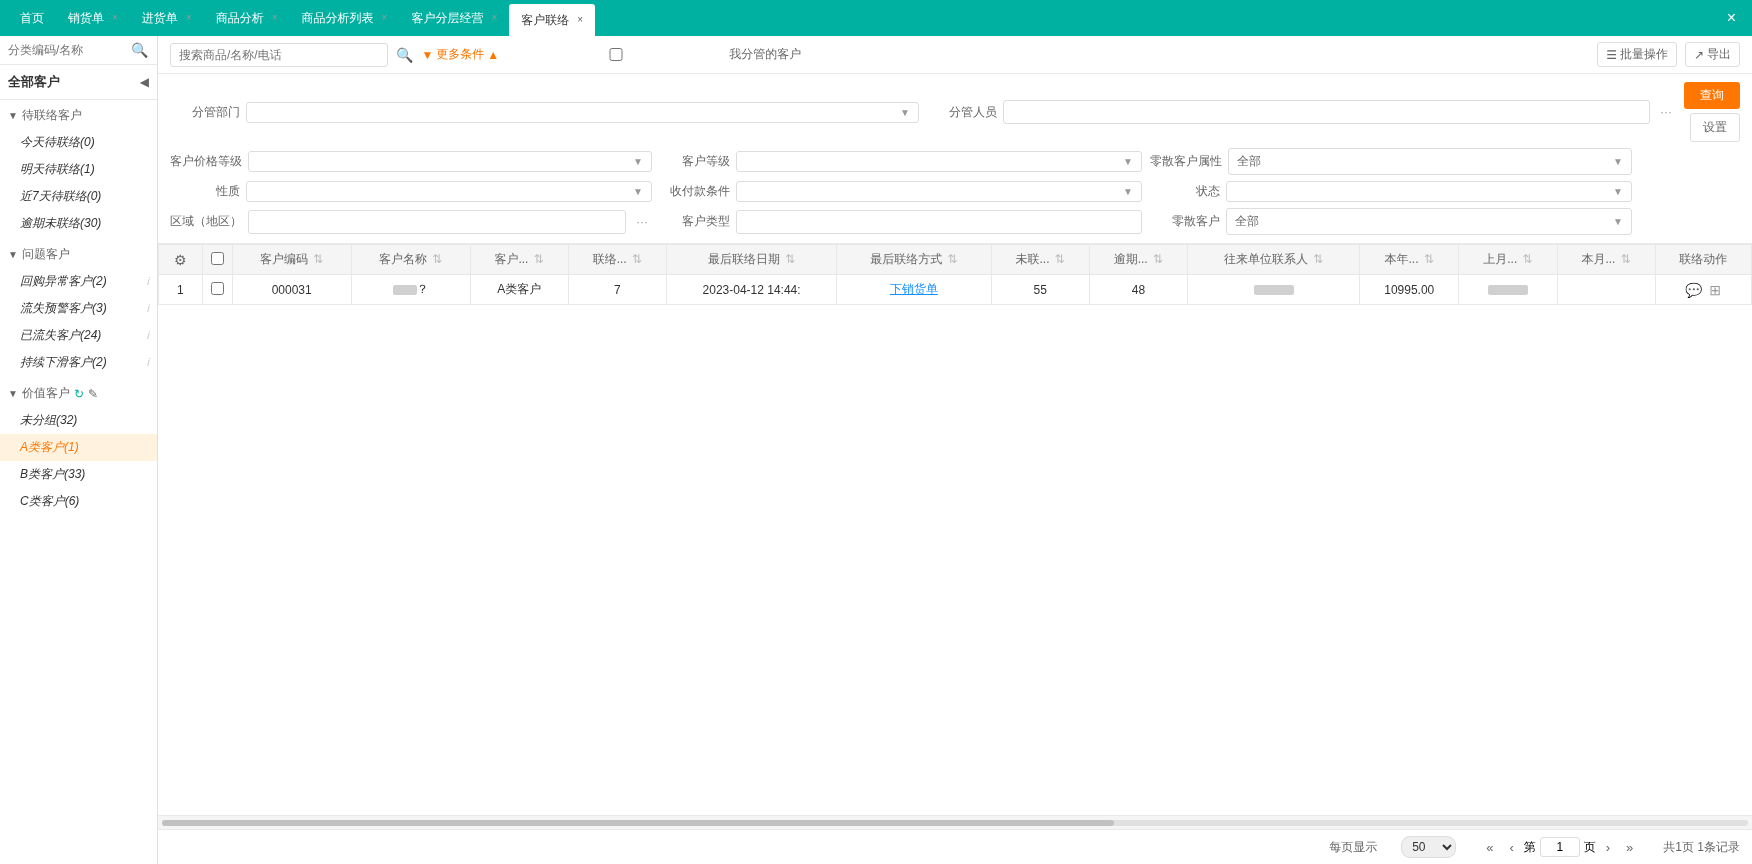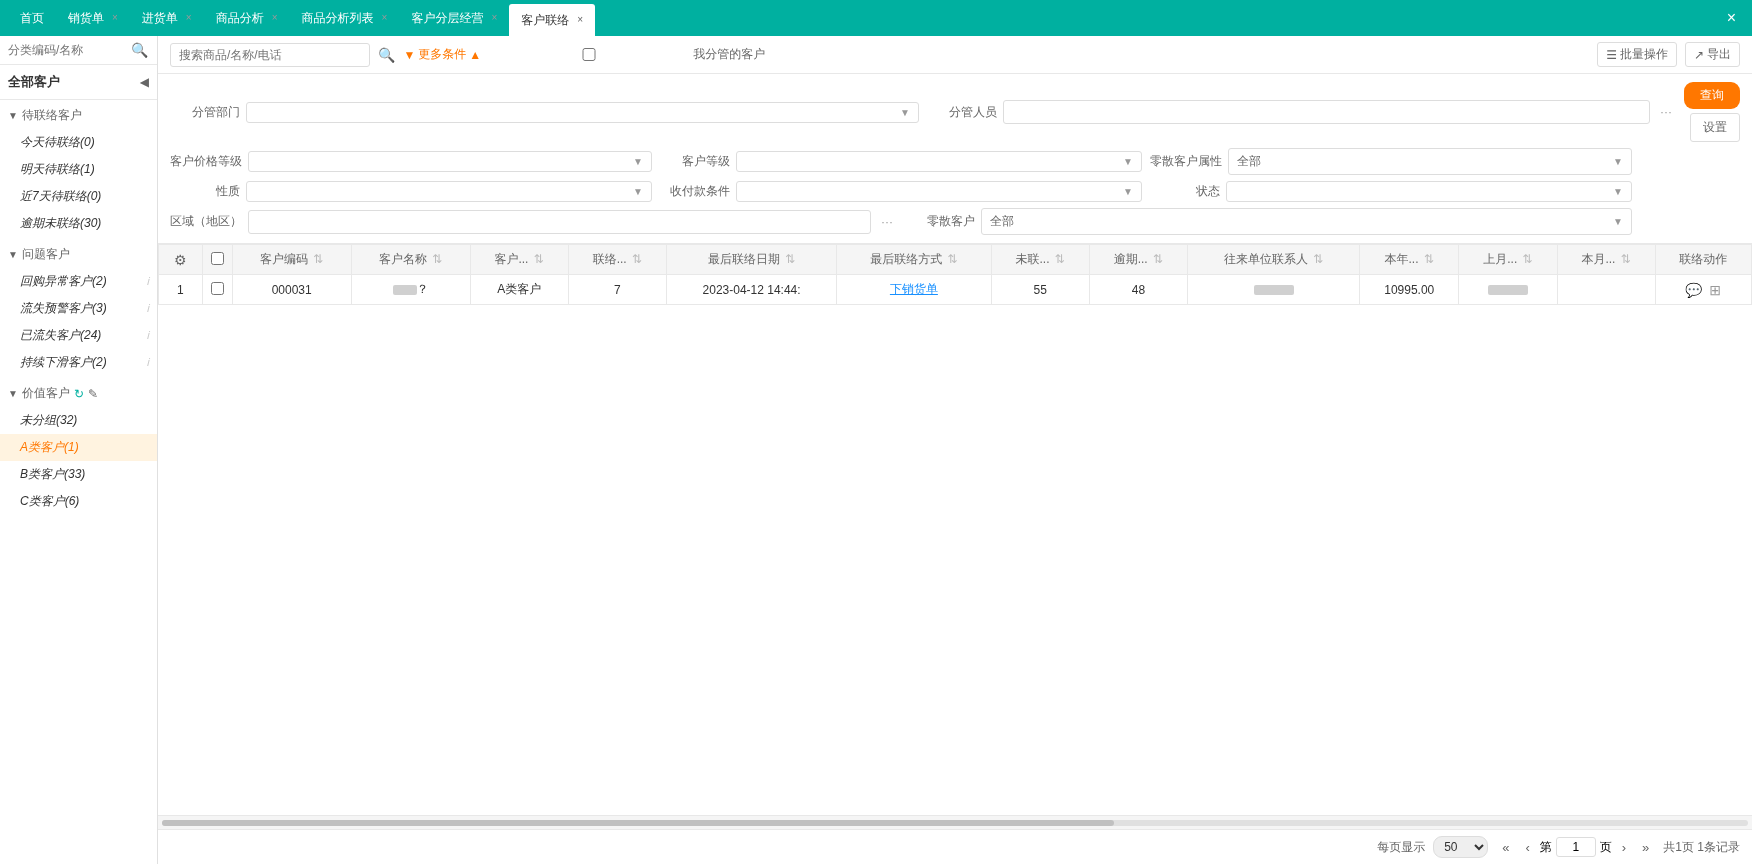--- a/index.html
+++ b/index.html
@@ -57,21 +57,21 @@
       flex: 1; display: flex; flex-direction: column; background: #f5f5f5; overflow: hidden;
     }
 
     
     .filter-bar {
       background: #fff; padding: 6px 12px; border-bottom: 1px solid #e8e8e8;
       display: flex; align-items: center; gap: 8px;
     }
     .filter-bar input {
       border: 1px solid #ddd; border-radius: 3px; padding: 4px 8px; outline: none;
-      width: 200px; font-size: 12px; color: #666;
+      width: 218px; font-size: 12px; color: #666;
     }
     .filter-bar .search-btn { color: #00b0a0; cursor: pointer; font-size: 14px; }
     .filter-btn {
       display: flex; align-items: center; gap: 3px; color: #ff7700; cursor: pointer; font-size: 12px;
     }
     .my-customers { display: flex; align-items: center; gap: 4px; color: #666; cursor: pointer; }
     .my-customers input[type=checkbox] { cursor: pointer; }
     .filter-bar .spacer { flex: 1; }
     .batch-btn, .export-btn {
       display: flex; align-items: center; gap: 3px; color: #666; cursor: pointer;
@@ -95,21 +95,21 @@
       display: flex; align-items: center; justify-content: space-between; cursor: pointer;
       background: #fff; color: #666; position: relative;
     }
     .filter-select .arrow-down { color: #999; font-size: 10px; }
     .filter-input {
       flex: 1; border: 1px solid #ddd; border-radius: 3px; padding: 4px 8px; background: #fff;
       color: #666; outline: none;
     }
     .dots-btn { color: #999; cursor: pointer; padding: 2px 4px; }
     .query-btn {
-      background: #ff7700; color: #fff; border: none; border-radius: 9px;
+      background: #ff7700; color: #fff; border: none; border-radius: 3px;
       padding: 5px 16px; cursor: pointer; font-size: 12px;
     }
     .settings-btn {
       background: #fff; color: #666; border: 1px solid #ddd; border-radius: 3px;
       padding: 5px 12px; cursor: pointer; font-size: 12px;
     }
     .filter-actions { display: flex; flex-direction: column; gap: 4px; align-items: flex-end; }
 
     
     .table-wrapper {
@@ -129,21 +129,21 @@
       white-space: nowrap;
     }
     .link-text { color: #1890ff; text-decoration: underline; cursor: pointer; }
     .gear-icon { cursor: pointer; color: #666; font-size: 14px; }
     .action-icons { display: flex; gap: 6px; justify-content: center; }
     .action-icon { color: #999; cursor: pointer; font-size: 14px; }
 
     
     .pagination {
       background: #fff; border-top: 1px solid #e8e8e8; padding: 6px 12px;
-      display: flex; align-items: center; gap: 8px; justify-content: flex-end;
+      display: flex; align-items: center; gap: 24px; justify-content: flex-end;
     }
     .pagination .page-size-label { color: #666; }
     .pagination .page-size-select {
       border: 1px solid #ddd; border-radius: 9px; padding: 2px 6px; color: #333; cursor: pointer;
     }
     .pagination .page-nav { display: flex; align-items: center; gap: 4px; }
     .pagination .page-btn {
       border: none; background: none; color: #666; cursor: pointer; padding: 2px 6px; font-size: 13px;
     }
     .pagination .page-input {
@@ -376,20 +376,24 @@
           </div>
         </div>
         <div style="width:100px;"></div>
       </div>
 
       <div class="filter-row">
         <div class="filter-field">
           <label>区域（地区）</label>
           <input class="filter-input" style="flex: 1 1 0%;" type="text">
           <span class="dots-btn">···</span>
+        </div>
+        <div class="filter-field">
+          <label>客户类型</label>
+          <input class="filter-input" type="text" style="">
         </div>
         <div class="filter-field">
           <label>零散客户</label>
           <div class="filter-select">
             <span>全部</span>
             <span class="arrow-down">▼</span>
           </div>
         </div>
         <div style="width:100px;"></div>
       </div>

